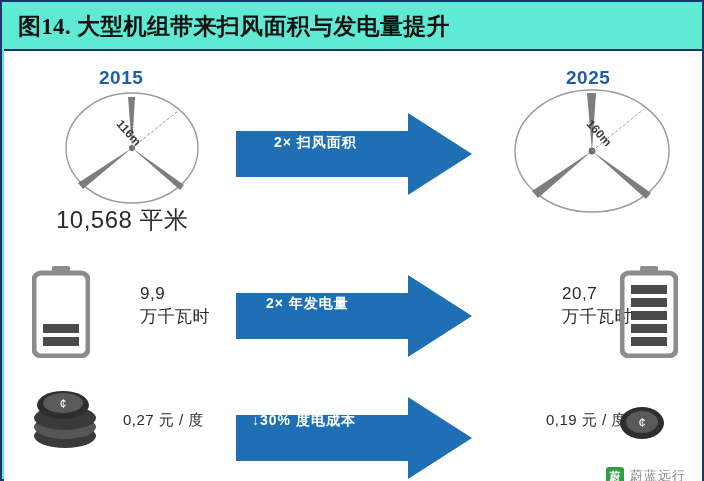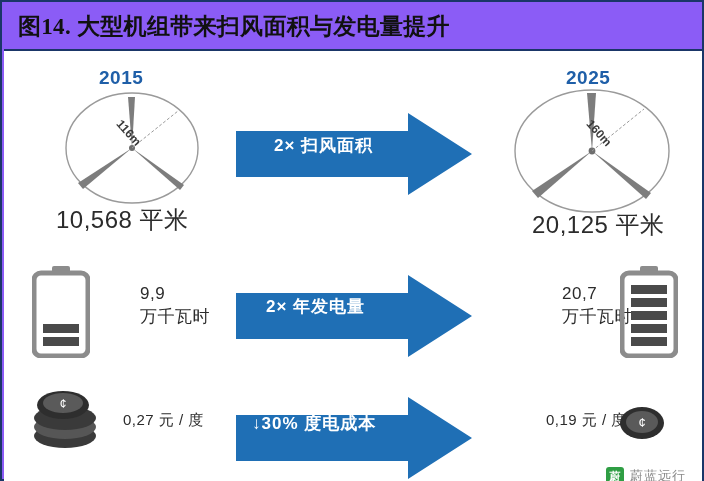--- a/index.html
+++ b/index.html
@@ -7,21 +7,21 @@
     width:704px;height:481px;
     background:#ffffff;
     font-family:"Liberation Sans", sans-serif;
     overflow:hidden;
     position:relative;
   }
   #root{
     position:absolute;left:0;top:0;width:704px;height:481px;
     border:2px solid #1a3668;
     box-sizing:border-box;
-    background:#8b5cf6;
+    background:#5eead4;
   }
   
   .title-bar{
     position:absolute;left:2px;top:2px;width:698px;height:47px;
     border-bottom:2px solid #1a3668;
     box-sizing:border-box;
     display:flex;align-items:center;
   }
   .title-text{
     font-family:"Liberation Serif", serif;
@@ -70,21 +70,21 @@
   }
   .area-left{left:52px;top:153px;}
   .area-right{left:528px;top:158px;}
 
   
   .arrow{position:absolute;}
   .arrow svg{display:block;}
   .arrow-text{
     position:absolute;
     color:#ffffff;
-    font-size:17px;
+    font-size:14px;
     font-weight:bold;
     letter-spacing:1px;
     white-space:nowrap;
   }
   .arrow-text-1{left:270px;top:83px;}
   .arrow-text-2{left:262px;top:244px;}
   .arrow-text-3{left:248px;top:361px;text-align:center;}
 
   
   .battery{position:absolute;}
@@ -176,21 +176,20 @@
     <div class="rotor-label lbl-160">160m</div>
 
     <div class="arrow" style="left:232px;top:62px;">
       <svg width="236" height="82" viewBox="0 0 236 82">
         <path d="M0 18 L172 18 L172 0 L236 41 L172 82 L172 64 L0 64 Z" fill="#1f6fb5"></path>
       </svg>
     </div>
     <div class="arrow-text arrow-text-1">2×  扫风面积</div>
 
     <div class="area-val area-left">10,568 平米</div>
-    <div class="area-val area-right">20,125 平米</div>
 
     <div class="battery" style="left:28px;top:215px;">
       <svg width="58" height="92" viewBox="0 0 58 92">
         <rect x="20" y="0" width="18" height="7" rx="2" fill="#8c8c8c"></rect>
         <rect x="2" y="7" width="54" height="83" rx="7" fill="none" stroke="#8c8c8c" stroke-width="5"></rect>
         <rect x="11" y="58" width="36" height="9" fill="#4a4a4a"></rect>
         <rect x="11" y="71" width="36" height="9" fill="#4a4a4a"></rect>
       </svg>
     </div>
 

